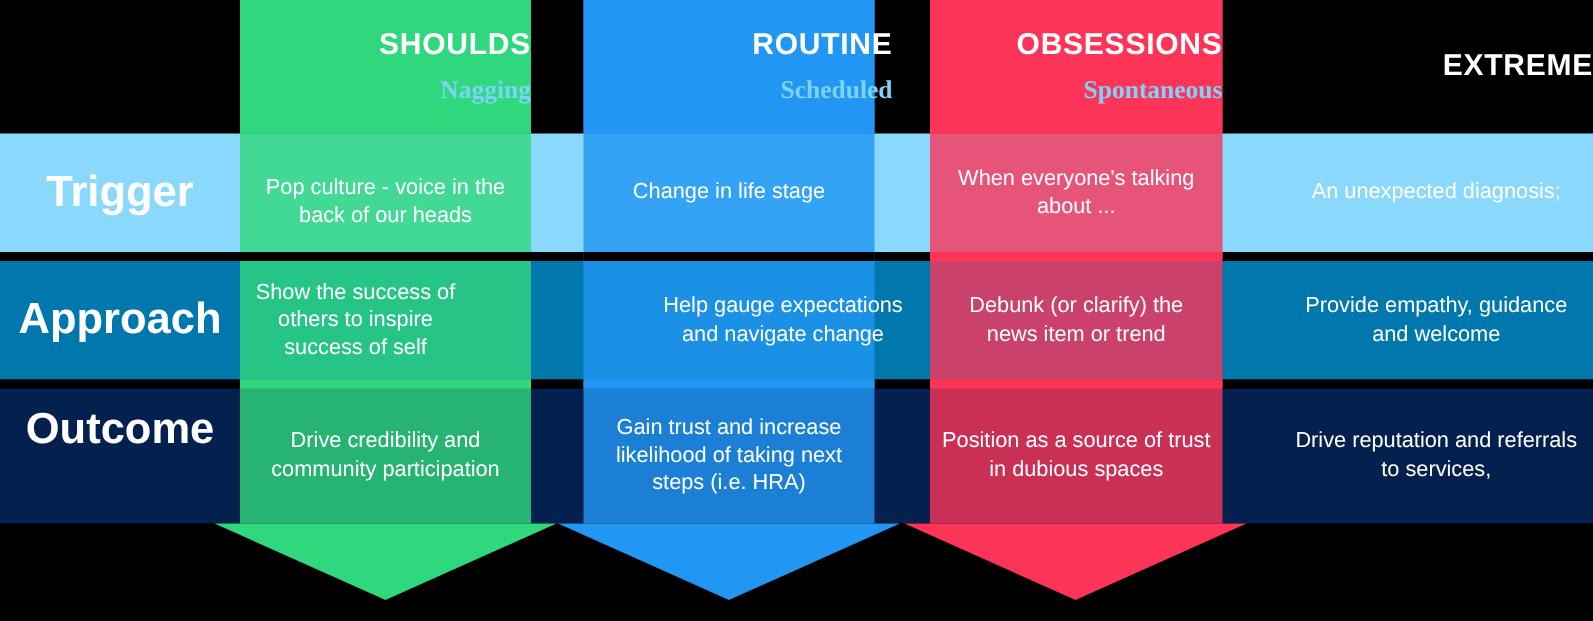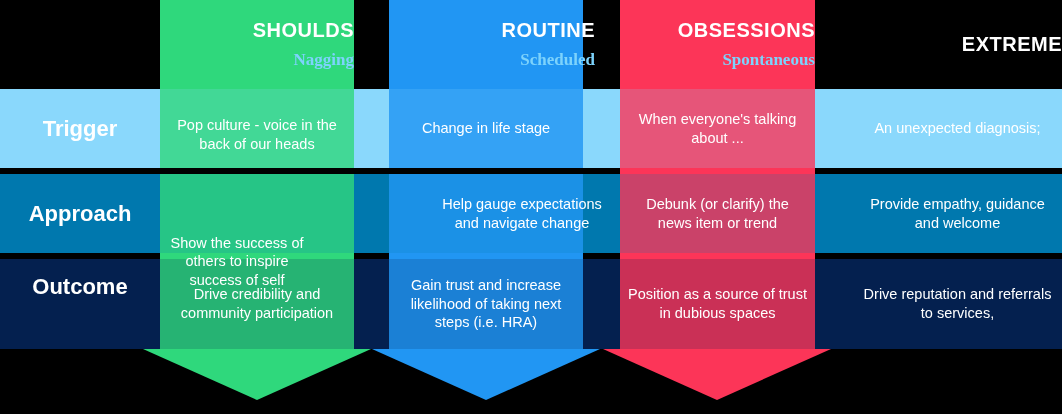--- a/index.html
+++ b/index.html
@@ -84,21 +84,21 @@
 
   
   .row-label {
     position: absolute;
     left: 0;
     width: 160px;
     display: flex;
     align-items: center;
     justify-content: center;
     font-weight: bold;
-    font-size: 22px;
+    font-size: 29px;
     color: #FFFFFF;
     z-index: 6;
   }
 
   
   .cell {
     position: absolute;
     display: flex;
     align-items: center;
     justify-content: center;
@@ -174,21 +174,21 @@
 
   <div class="row-label" style="top:89px;  height:79px;">Trigger</div>
   <div class="row-label" style="top:174px; height:79px;">Approach</div>
   <div class="row-label" style="top:247px; height:79px;">Outcome</div>
 
   <div class="cell" style="left:160px; top:89px; width:194px; height:91px;">Pop culture - voice in the back of our heads</div>
   <div class="cell" style="left:389px; top:89px; width:194px; height:79px;">Change in life stage</div>
   <div class="cell" style="left:620px; top:89px; width:195px; height:79px;">When everyone's talking about ...</div>
   <div class="cell" style="left:853px; top:89px; width:209px; height:79px;">An unexpected diagnosis;</div>
 
-  <div class="cell" style="left:160px; top:174px; width:154px; height:79px;margin-top:48px;">Show the success of others to inspire success of self</div>
+  <div class="cell" style="left:160px; top:174px; width:154px; height:79px;">Show the success of others to inspire success of self</div>
   <div class="cell" style="left:396px; top:174px; width:194px; height:79px;margin-left:29px;">Help gauge expectations and navigate change</div>
   <div class="cell" style="left:620px; top:174px; width:195px; height:79px;">Debunk (or clarify) the news item or trend</div>
   <div class="cell" style="left:853px; top:174px; width:209px; height:79px;">Provide empathy, guidance and welcome</div>
 
   <div class="cell" style="left:389px; top:259px; width:194px; height:90px;">Gain trust and increase likelihood of taking next steps (i.e. HRA)</div>
   <div class="cell" style="left:160px; top:259px; width:194px; height:90px;">Drive credibility and community participation</div>
   <div class="cell" style="left:620px; top:259px; width:195px; height:90px;">Position as a source of trust in dubious spaces</div>
   <div class="cell" style="left:853px; top:259px; width:209px; height:90px;">Drive reputation and referrals to services,</div>
 
 </div>

